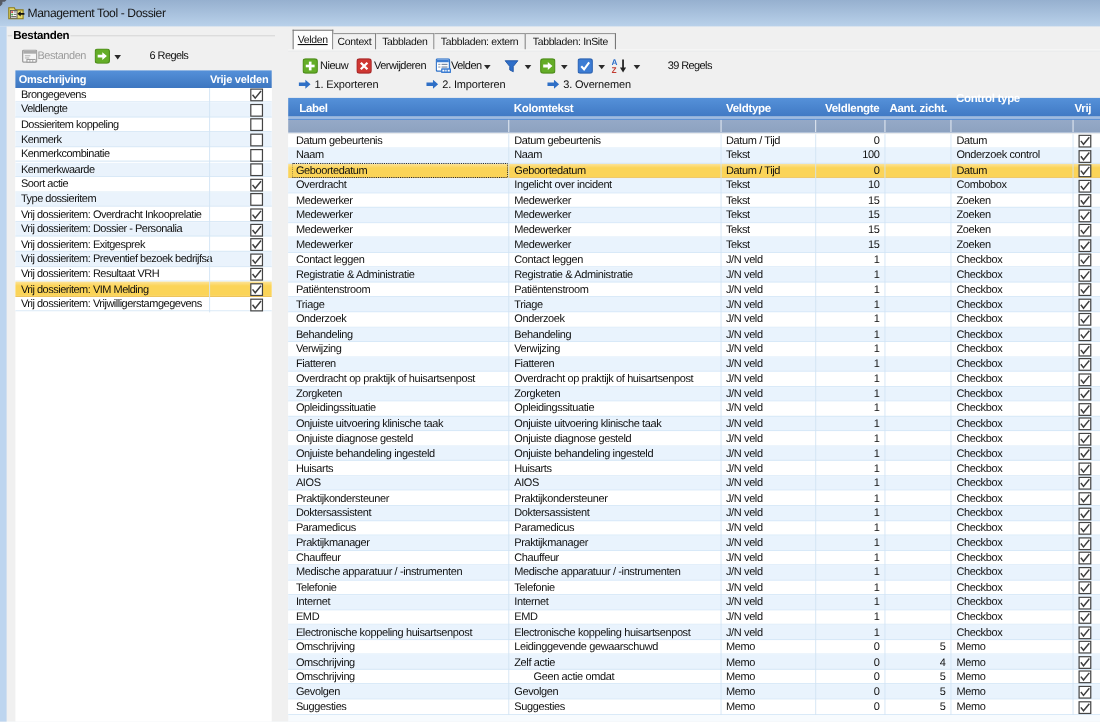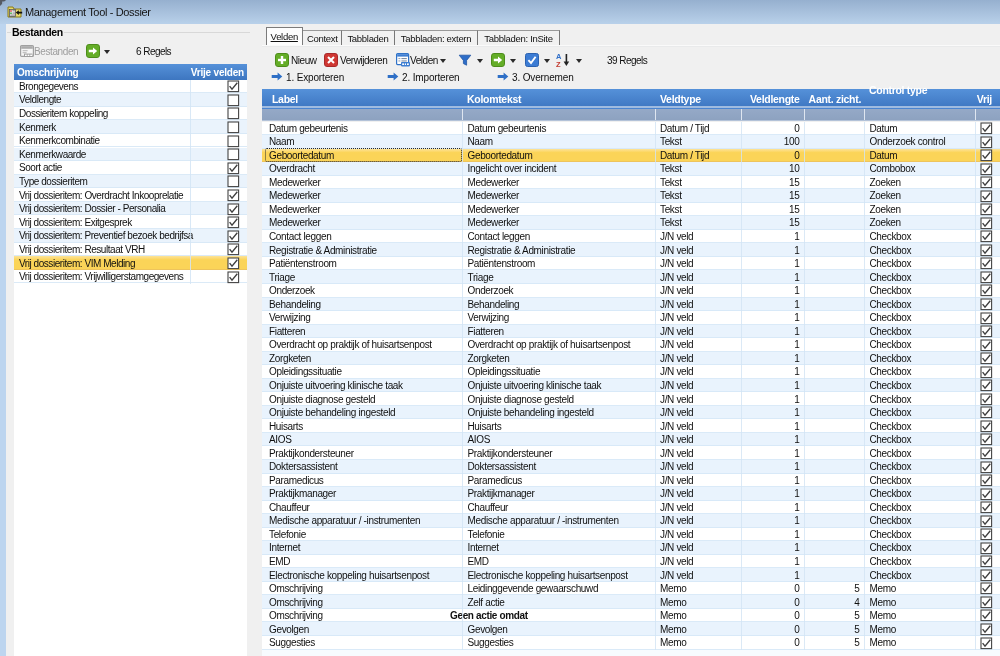--- a/index.html
+++ b/index.html
@@ -581,21 +581,21 @@
 <div class="txt" style="left:660px;top:596.6px;letter-spacing:-0.35px;">Memo</div>
 <div class="txt" style="right:200.5px;top:596.6px;letter-spacing:-0.35px;">0</div>
 <div class="txt" style="right:140.5px;top:596.6px;letter-spacing:-0.35px;">4</div>
 <div class="txt" style="left:869.5px;top:596.6px;letter-spacing:-0.35px;">Memo</div>
 <svg style="left:980px;top:595.9px" width="13" height="13" viewBox="0 0 13 13">
 <rect x="1" y="1" width="10.6" height="10.6" fill="#fff" stroke="#444" stroke-width="1.1"></rect>
     <path d="M2.6 6.1 L5.0 9.2 L10.3 2.7" stroke="#3f3f3f" stroke-width="1.35" fill="none"></path>
   </svg>
 <div class="abs" style="left:262px;top:608.94px;width:738px;height:13.54px;background:#fff;border-bottom:1px solid rgba(214,232,247,0.9);box-sizing:border-box;"></div>
 <div class="txt" style="left:269px;top:610.14px;letter-spacing:-0.35px;">Omschrijving</div>
-<div class="txt" style="left:450px;top:610.14px;letter-spacing:-0.35px;font-weight:bold;">Geen actie omdat</div>
+<div class="txt" style="left:485px;top:610.14px;letter-spacing:-0.35px;">Geen actie omdat</div>
 <div class="txt" style="left:660px;top:610.14px;letter-spacing:-0.35px;">Memo</div>
 <div class="txt" style="right:200.5px;top:610.14px;letter-spacing:-0.35px;">0</div>
 <div class="txt" style="right:140.5px;top:610.14px;letter-spacing:-0.35px;">5</div>
 <div class="txt" style="left:869.5px;top:610.14px;letter-spacing:-0.35px;">Memo</div>
 <svg style="left:980px;top:609.44px" width="13" height="13" viewBox="0 0 13 13">
 <rect x="1" y="1" width="10.6" height="10.6" fill="#fff" stroke="#444" stroke-width="1.1"></rect>
     <path d="M2.6 6.1 L5.0 9.2 L10.3 2.7" stroke="#3f3f3f" stroke-width="1.35" fill="none"></path>
   </svg>
 <div class="abs" style="left:262px;top:622.48px;width:738px;height:13.54px;background:#e9f3fd;border-bottom:1px solid rgba(214,232,247,0.9);box-sizing:border-box;"></div>
 <div class="txt" style="left:269px;top:623.68px;letter-spacing:-0.35px;">Gevolgen</div>

